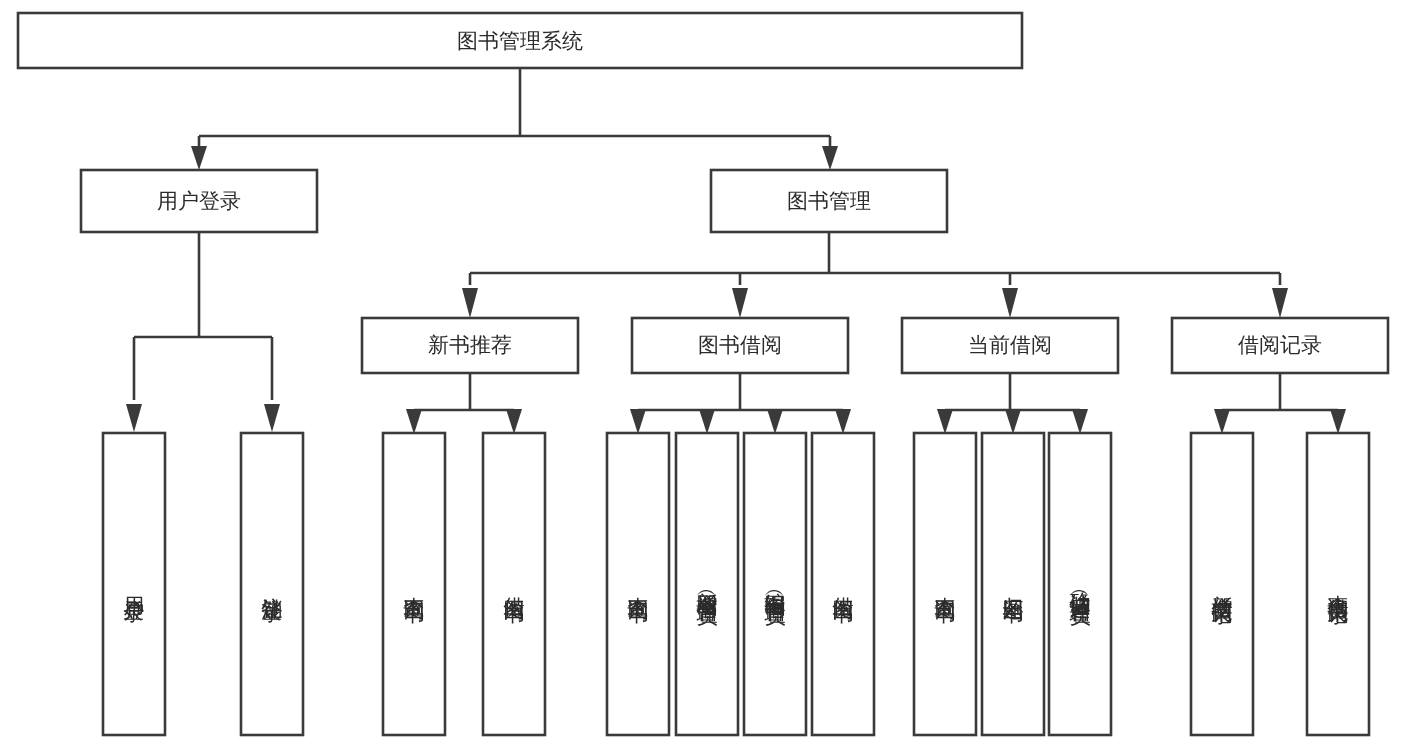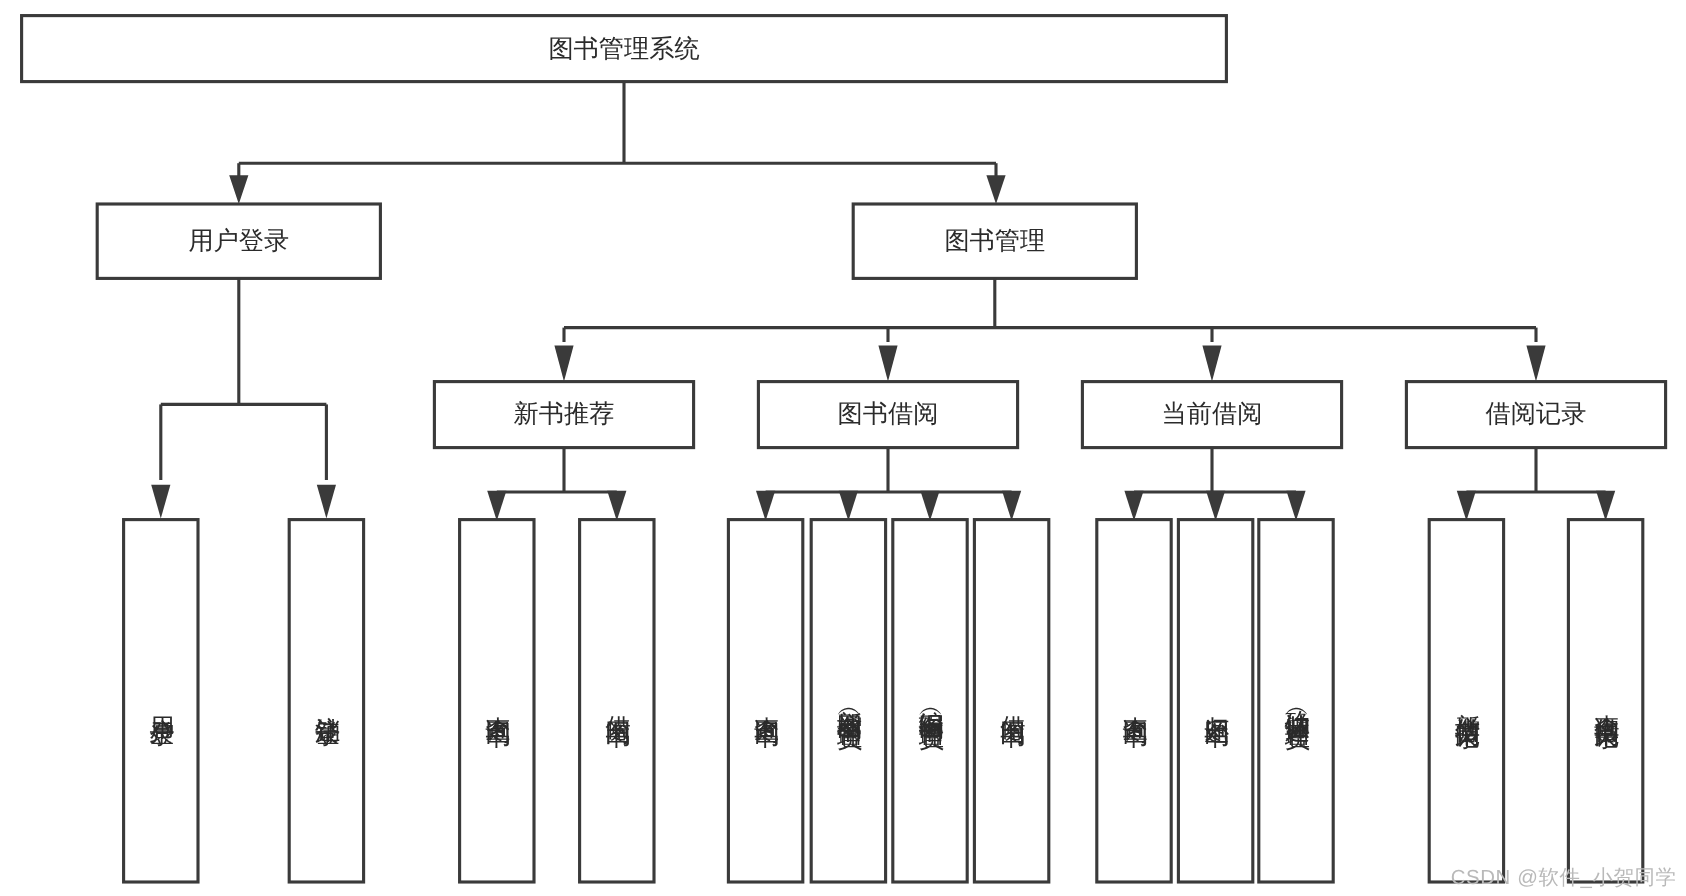--- a/index.html
+++ b/index.html
@@ -229,15 +229,14 @@
   <div class="leaf-label-wrap" style="left:744px; top:433px; width:62px; height:302px;">编辑图书（管理员）</div>
   <div class="leaf-label-wrap" style="left:812px; top:433px; width:62px; height:302px;">借阅图书</div>
 
   <div class="leaf-label-wrap" style="left:914px; top:433px; width:62px; height:302px;">查询图书</div>
   <div class="leaf-label-wrap" style="left:982px; top:433px; width:62px; height:302px;">归还图书</div>
   <div class="leaf-label-wrap" style="left:1049px; top:433px; width:62px; height:302px;">确认归还（管理员）</div>
 
   <div class="leaf-label-wrap" style="left:1191px; top:433px; width:62px; height:302px;">新增借阅记录</div>
   <div class="leaf-label-wrap" style="left:1307px; top:433px; width:62px; height:302px;">查询借阅记录</div>
 
-  <div class="watermark">CSDN @软件_小贺同学</div>
 
 </div>
 
 </body></html>

